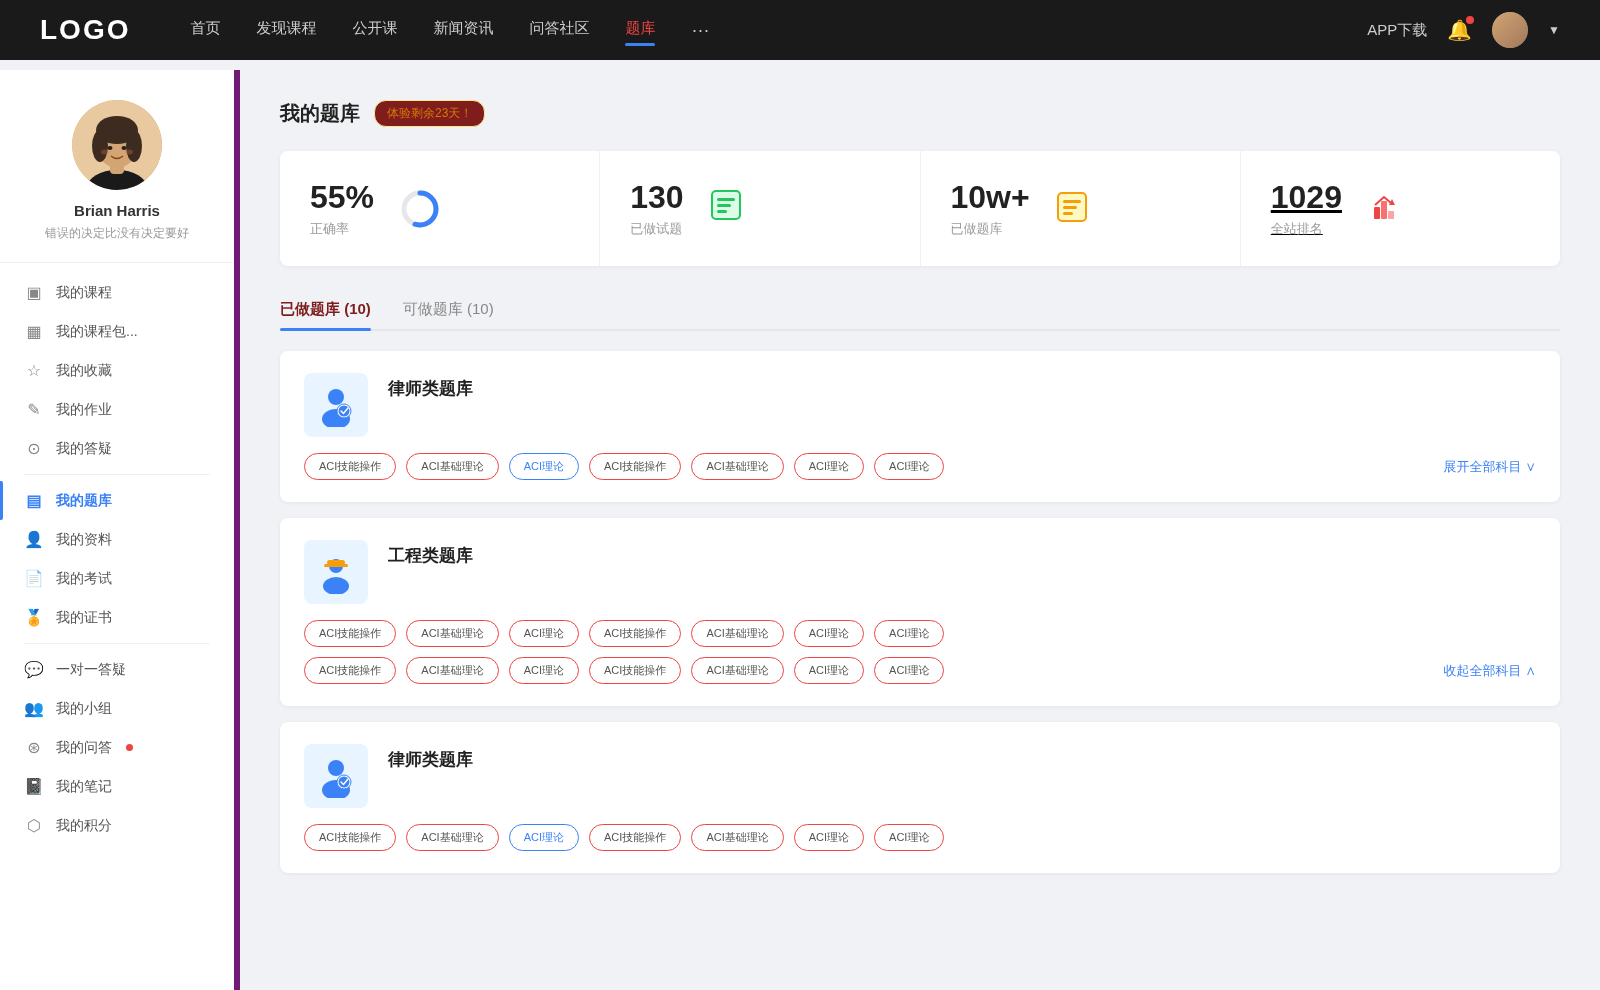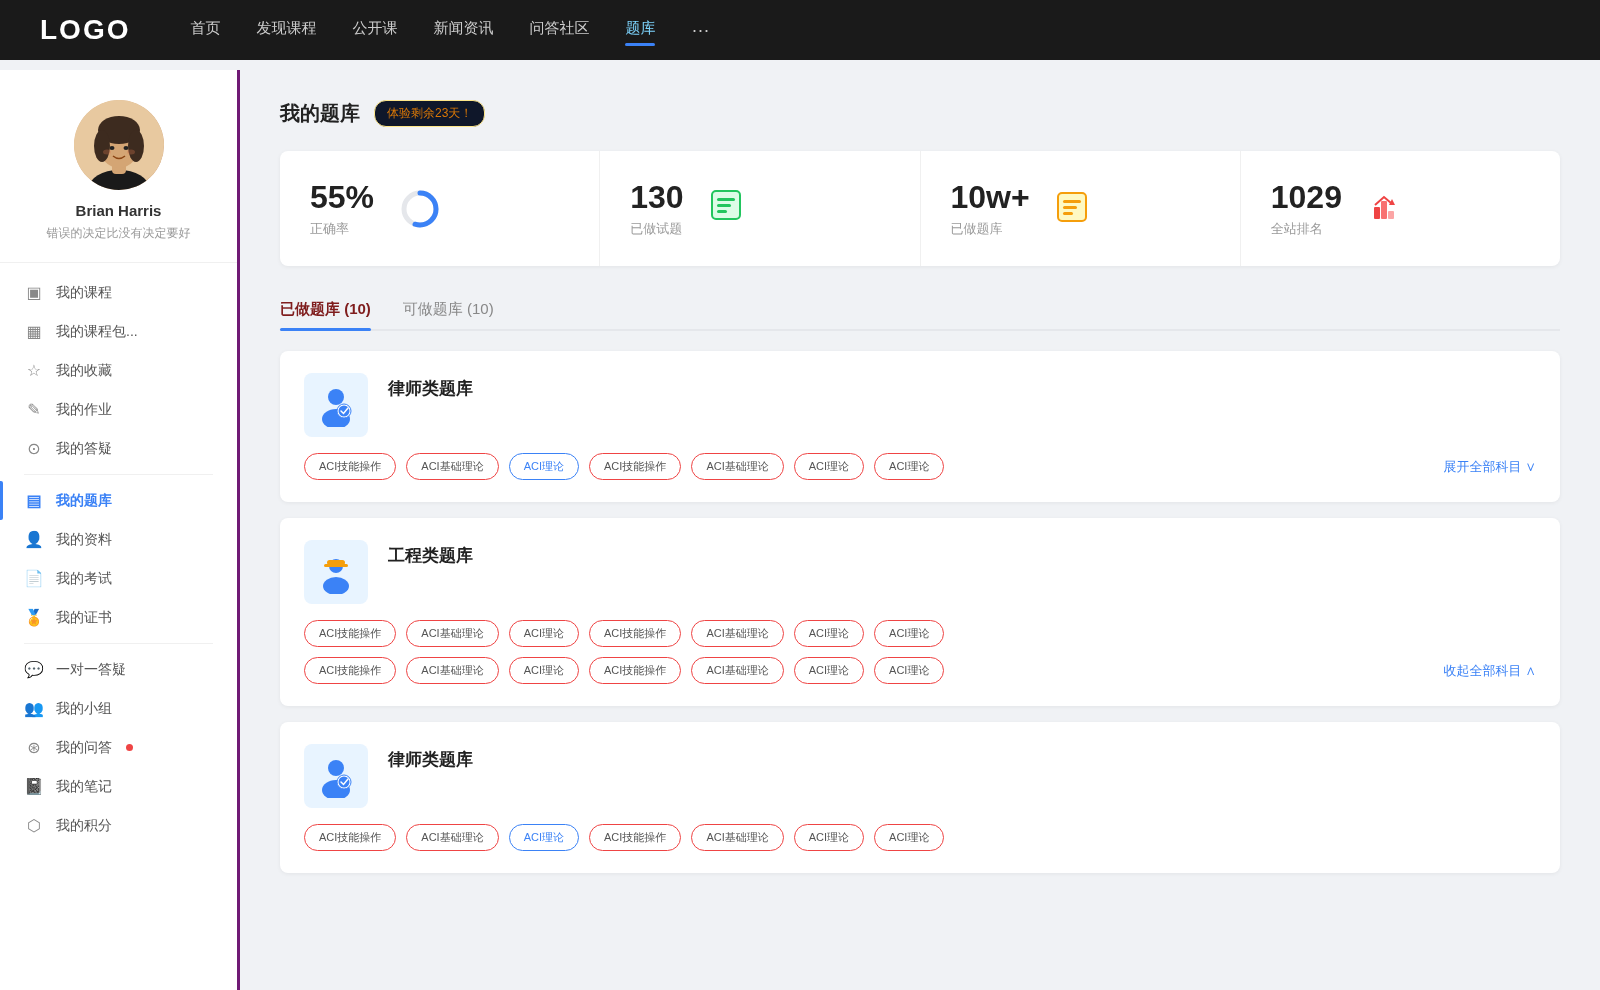--- a/index.html
+++ b/index.html
@@ -31,21 +31,21 @@
     }
     .nav-link {
       color: #ccc;
       font-size: 15px;
       cursor: pointer;
       text-decoration: none;
       position: relative;
       padding-bottom: 4px;
     }
     .nav-link.active {
-      color: #7dd3fc;
+      color: #ef4444;
     }
     .nav-link.active::after {
       content: '';
       position: absolute;
       bottom: -4px;
       left: 0; right: 0;
       height: 3px;
       background: #3b82f6;
       border-radius: 2px;
     }
@@ -91,21 +91,21 @@
       min-height: calc(990px - 70px);
     }
 
     
     .sidebar {
       width: 240px;
       background: #fff;
       min-height: calc(990px - 70px);
       padding: 30px 0 35px;
       flex-shrink: 0;
-      border-right: 3px solid #701a75;
+      border-right: 6px solid #701a75;
     }
     .sidebar-profile {
       text-align: center;
       padding: 0 20px 20px;
       border-bottom: 1px solid #f0f0f0;
     }
     .avatar-circle {
       width: 90px; height: 90px;
       border-radius: 50%;
       margin: 0 auto 12px;
@@ -186,21 +186,21 @@
       align-items: center;
       gap: 14px;
       margin-bottom: 24px;
     }
     .page-title {
       font-size: 20px;
       font-weight: 700;
       color: #222;
     }
     .trial-badge {
-      background: #0f172a;
+      background: #7f1d1d;
       color: #d97706;
       font-size: 12px;
       padding: 4px 12px;
       border-radius: 12px;
       border: 1px solid #fde68a;
     }
 
     
     .stats-row {
       display: flex;
@@ -211,21 +211,21 @@
       box-shadow: 0 1px 4px rgba(0,0,0,0.06);
     }
     .stat-item {
       flex: 1;
       padding: 28px 30px;
       border-right: 1px solid #f0f0f0;
       display: flex;
       align-items: center;
       gap: 24px;
     }
-    .stat-item:last-child { border-right: none; }
+    .stat-item:last-child { border-right: none; text-decoration: underline; }
     .stat-text .stat-value {
       font-size: 32px;
       font-weight: 700;
       color: #222;
       display: block;
     }
     .stat-text .stat-label {
       font-size: 13px;
       color: #999;
       margin-top: 4px;
@@ -337,20 +337,31 @@
   <span class="nav-logo">LOGO</span>
   <div class="nav-links">
     <a class="nav-link">首页</a>
     <a class="nav-link">发现课程</a>
     <a class="nav-link">公开课</a>
     <a class="nav-link">新闻资讯</a>
     <a class="nav-link">问答社区</a>
     <a class="nav-link active">题库</a>
     <span class="nav-more">···</span>
   </div>
+  <div class="nav-right">
+    <span class="nav-app">APP下载</span>
+    <span class="nav-bell">
+      🔔
+      <span class="nav-bell-dot"></span>
+    </span>
+    <div class="nav-avatar">
+      <div class="nav-avatar-img"></div>
+    </div>
+    <span class="nav-dropdown-arrow">▼</span>
+  </div>
 </nav>
 
 <div class="page-wrap">
 
   <aside class="sidebar">
     <div class="sidebar-profile">
       <div class="avatar-circle">
         
         <svg viewBox="0 0 90 90" xmlns="http://www.w3.org/2000/svg" class="avatar-svg">
           <circle cx="45" cy="45" r="45" fill="#e8c9a0"></circle>

